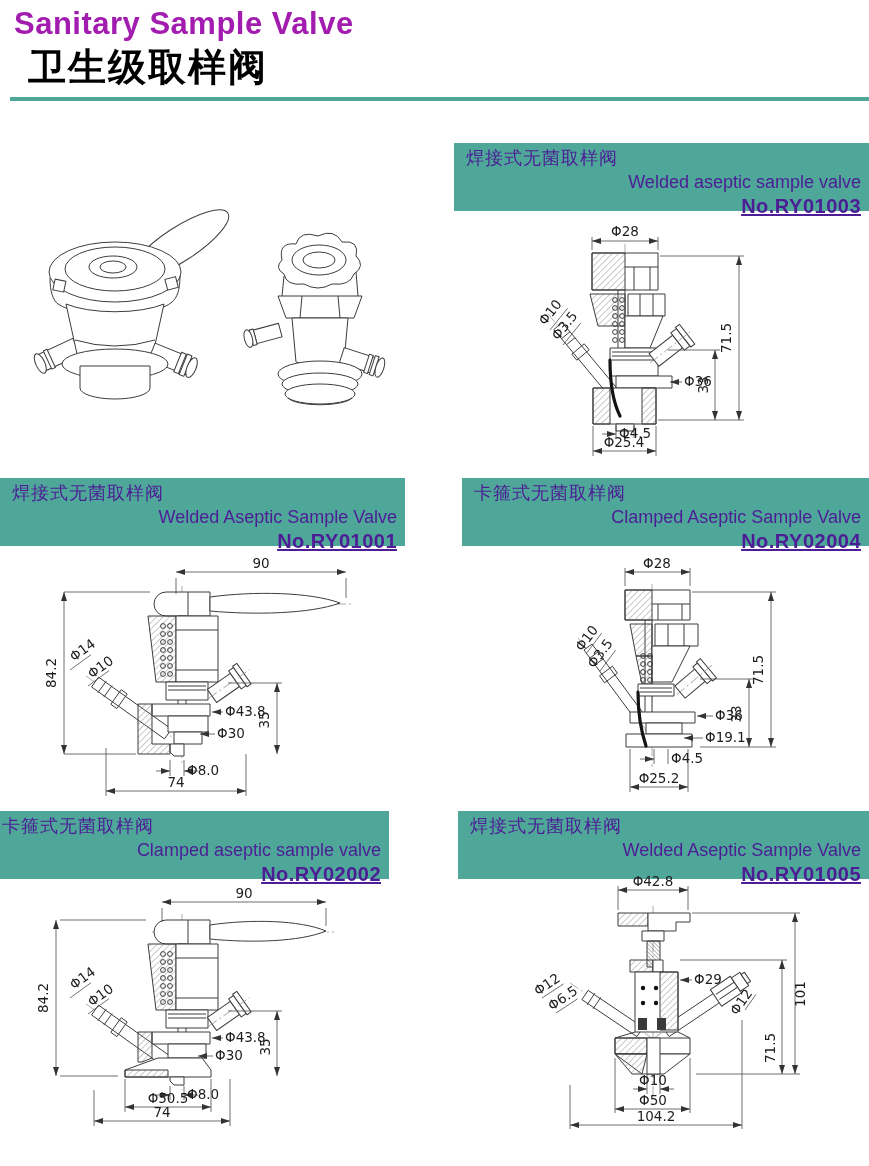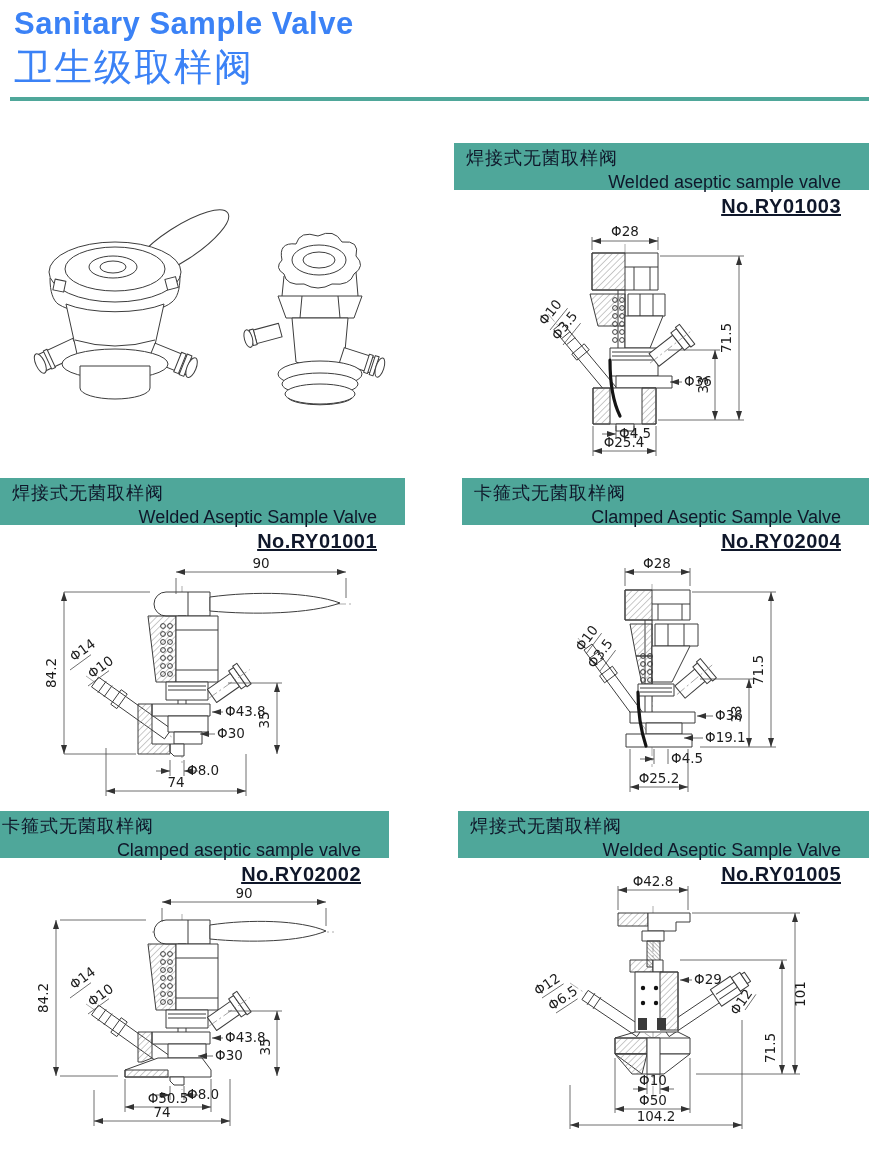--- a/index.html
+++ b/index.html
@@ -1,25 +1,25 @@
 <!DOCTYPE html>
 <html style="--accent: #4fa79a;"><head>
 <meta charset="utf-8">
 <style>
   :root { --accent:#4fa79a; }
   html,body { margin:0; padding:0; background:#fff; }
   .page { position:relative; width:869px; height:1166px; background:#fff; overflow:hidden;
           font-family:"Liberation Sans", sans-serif; }
   .title-en { position:absolute; left:14px; top:6px; font-size:31px; font-weight:600;
-              color:#3b82f6; letter-spacing:0.5px; }
-  .title-zh { position:absolute; left:14px; top:42px; font-size:38px; font-weight:400;
-              color:#3b82f6; letter-spacing:2px; }
+              color:#a21caf; letter-spacing:0.5px; }
+  .title-zh { position:absolute; left:28px; top:42px; font-size:38px; font-weight:700;
+              color:#000000; letter-spacing:2px; }
   .rule { position:absolute; left:10px; top:97px; width:859px; height:4px; background:var(--accent); }
-  .phead { position:absolute; height:47px; background:var(--accent); color:#0f172a;
-           box-sizing:border-box; padding:4px 28px 0 12px; }
+  .phead { position:absolute; height:68px; background:var(--accent); color:#4c1d95;
+           box-sizing:border-box; padding:4px 8px 0 12px; }
   .phead .zh { font-size:18px; line-height:23px; letter-spacing:1px; }
   .phead .row { display:flex; justify-content:space-between; align-items:flex-end; line-height:24px;flex-direction:column; }
   .phead .en { font-size:18px; }
   .phead .no { font-size:20px; font-weight:700; letter-spacing:0.5px;text-decoration:underline; }
   .phead.cut { padding-left:2px; }
   .dwg { position:absolute; }
   .dwg text { font-family:"DejaVu Sans", sans-serif; font-size:13.5px; fill:#1c1c1c; }
   .dwg .ol { fill:#fff; stroke:#3d3d3d; stroke-width:1; stroke-linejoin:round; }
   .dwg .ln { fill:none; stroke:#3d3d3d; stroke-width:1; stroke-linejoin:round; }
   .dwg .hs { stroke:#3d3d3d; stroke-width:1; stroke-linejoin:round; }

